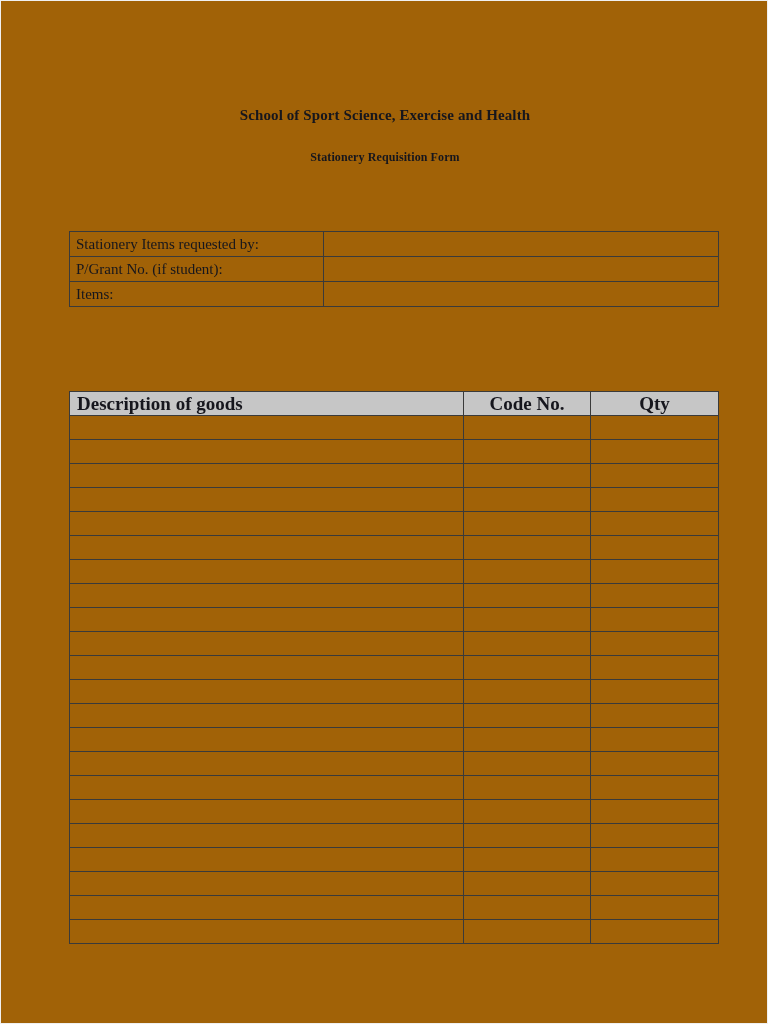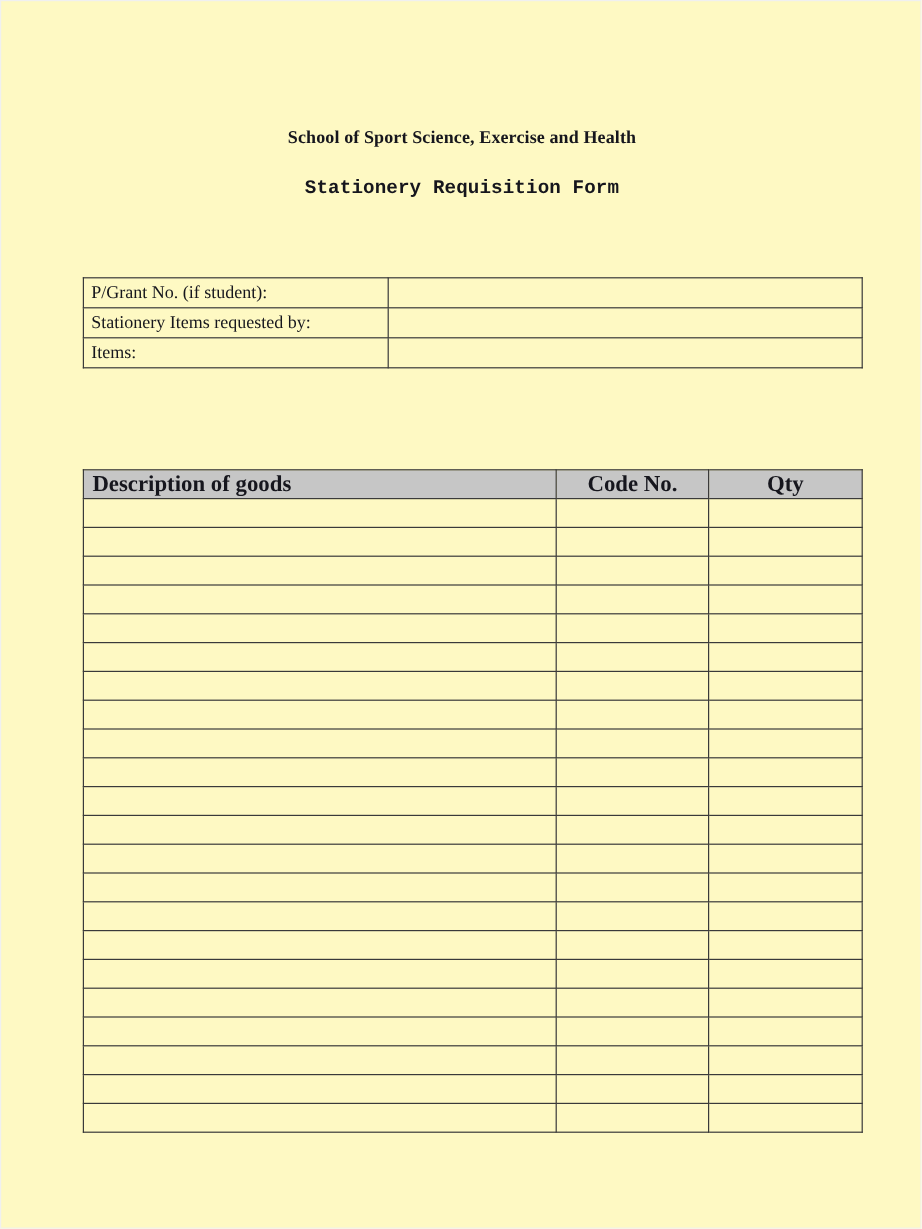--- a/index.html
+++ b/index.html
@@ -13,21 +13,21 @@
     font-family: "Liberation Serif", "DejaVu Serif", serif;
     color: #1a1a1a;
     -webkit-font-smoothing: antialiased;
   }
 
   #page {
     position: relative;
     width: 768px;
     height: 1024px;
     margin: 0 auto;
-    background: #fef9c3;
+    background: #a16207;
     box-sizing: border-box;
     border: 1px solid #f0f0f0;
     overflow: hidden;
   }
 
   
   .heading-block {
     position: absolute;
     left: 0;
     top: 104px;
@@ -38,27 +38,26 @@
   .heading-line1 {
     font-size: 15px;
     font-weight: bold;
     letter-spacing: 0.1px;
     line-height: 20px;
     margin: 0;
     color: #16161d;
   }
 
   .heading-line2 {
-    font-size: 16px;
+    font-size: 12px;
     font-weight: bold;
     letter-spacing: 0.1px;
     line-height: 20px;
     margin: 22px 0 0 0;
     color: #16161d;
-    font-family: Liberation Mono, monospace;
   }
 
   
   .info-table {
     position: absolute;
     left: 68px;
     top: 230px;
     width: 635px;
     border-collapse: collapse;
     table-layout: fixed;
@@ -139,25 +138,25 @@
 <div id="page">
 
   <div class="heading-block">
     <p class="heading-line1">School of Sport Science, Exercise and Health</p>
     <p class="heading-line2">Stationery Requisition Form</p>
   </div>
 
   <table class="info-table">
     <tbody>
       <tr>
+        <td class="info-label">Stationery Items requested by:</td>
+        <td class="info-value"></td>
+      </tr>
+      <tr>
         <td class="info-label">P/Grant No. (if student):</td>
-        <td class="info-value"></td>
-      </tr>
-      <tr>
-        <td class="info-label">Stationery Items requested by:</td>
         <td class="info-value"></td>
       </tr>
       <tr>
         <td class="info-label">Items:</td>
         <td class="info-value"></td>
       </tr>
     </tbody>
   </table>
 
   <table class="goods-table">

